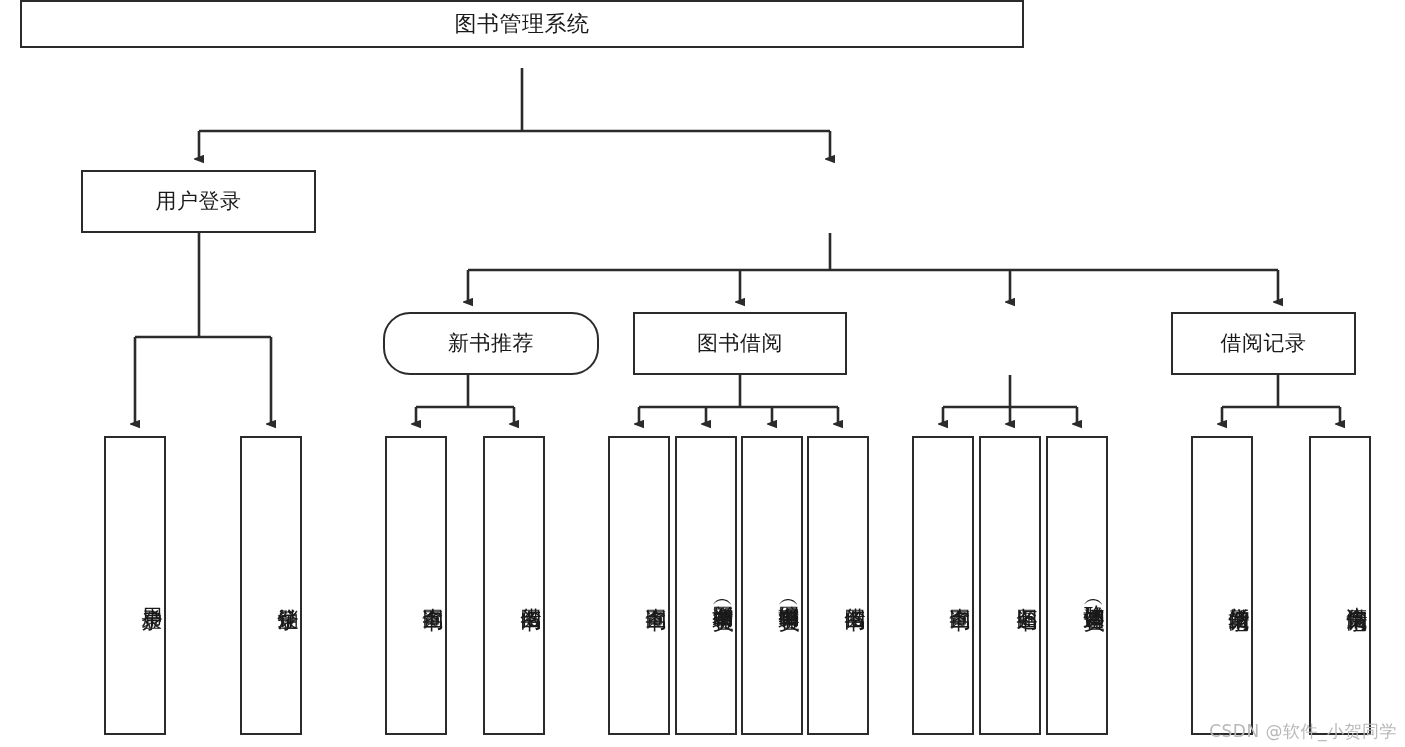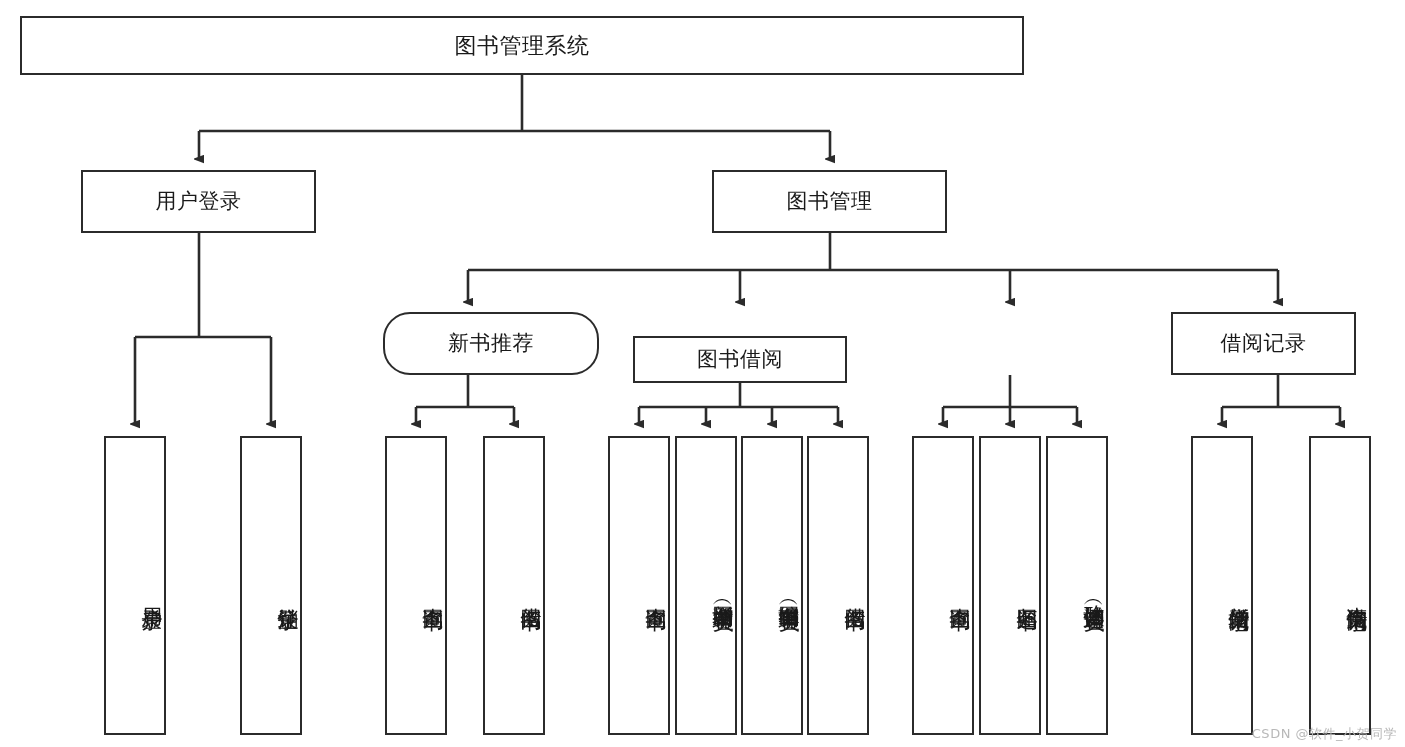--- a/index.html
+++ b/index.html
@@ -54,21 +54,21 @@
     text-orientation: upright;
     white-space: nowrap;
   }
   #root-node {
     font-size: 22px;
   }
   #watermark {
     position: absolute;
     right: 8px;
     bottom: 4px;
-    font-size: 13px;
+    font-size: 17px;
     color: #b8b8b8;
     letter-spacing: 0.5px;
     white-space: nowrap;
     pointer-events: none;
   }
 </style>
 </head>
 <body>
 
 <div id="canvas">
@@ -116,29 +116,28 @@
       <path d="M1010,407 L1010,424" marker-end="url(#arrow)"></path>
       <path d="M1077,407 L1077,424" marker-end="url(#arrow)"></path>
 
       <path d="M1278,375 L1278,407"></path>
       <path d="M1222,407 L1340,407"></path>
       <path d="M1222,407 L1222,424" marker-end="url(#arrow)"></path>
       <path d="M1340,407 L1340,424" marker-end="url(#arrow)"></path>
     </g>
   </svg>
 
-  <div class="node h" id="root-node" style="left:20px; top:16px; width:1004px; height:59px;">图书管理系统</div>
+  <div class="node h" id="root-node" style="left:20px; top:0; width:1004px; height:48px;">图书管理系统</div>
 
   <div class="node h" style="left:81px; top:170px; width:235px; height:63px;">用户登录</div>
 
-  <div class="node h" style="left:712px; top:170px; width:235px; height:63px;">图书管理</div>
 
   <div class="node h" style="left:383px; top:312px; width:216px; height:63px;border-radius:27px;">新书推荐</div>
 
-  <div class="node h" style="left:633px; top:312px; width:214px; height:47px;margin-top:24px;">图书借阅</div>
+  <div class="node h" style="left:633px; top:312px; width:214px; height:63px;">图书借阅</div>
 
 
   <div class="node h" style="left:1171px; top:312px; width:185px; height:63px;">借阅记录</div>
 
   <div class="node v" style="left:104px; top:436px; width:62px; height:299px;">
     <span class="vtxt">用户登录</span>
   </div>
 
   <div class="node v" style="left:240px; top:436px; width:62px; height:299px;">
     <span class="vtxt">注销登录</span>

